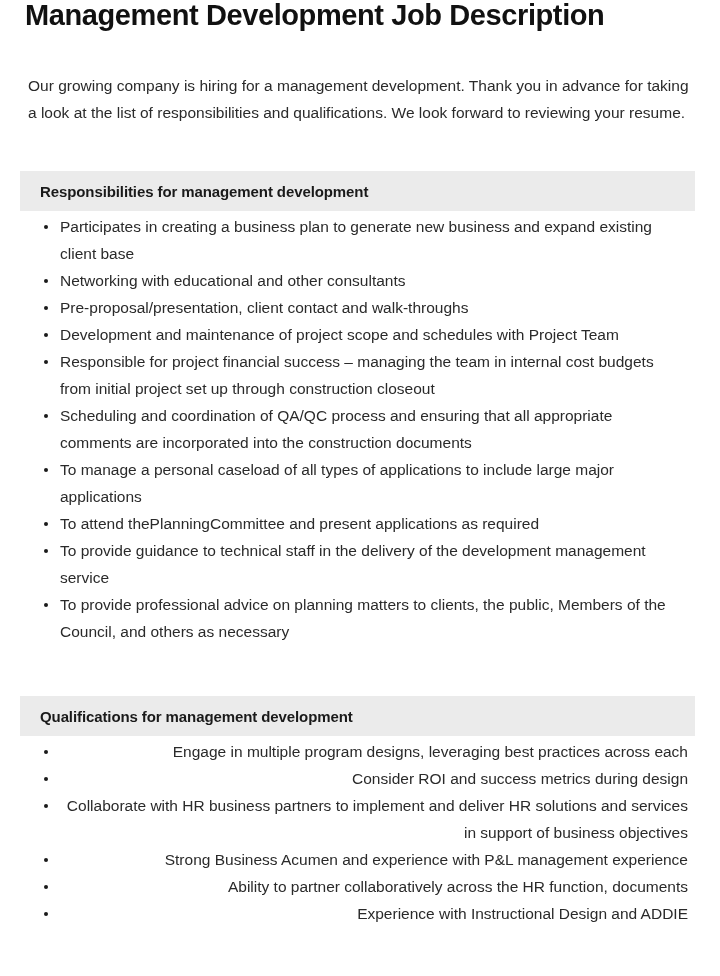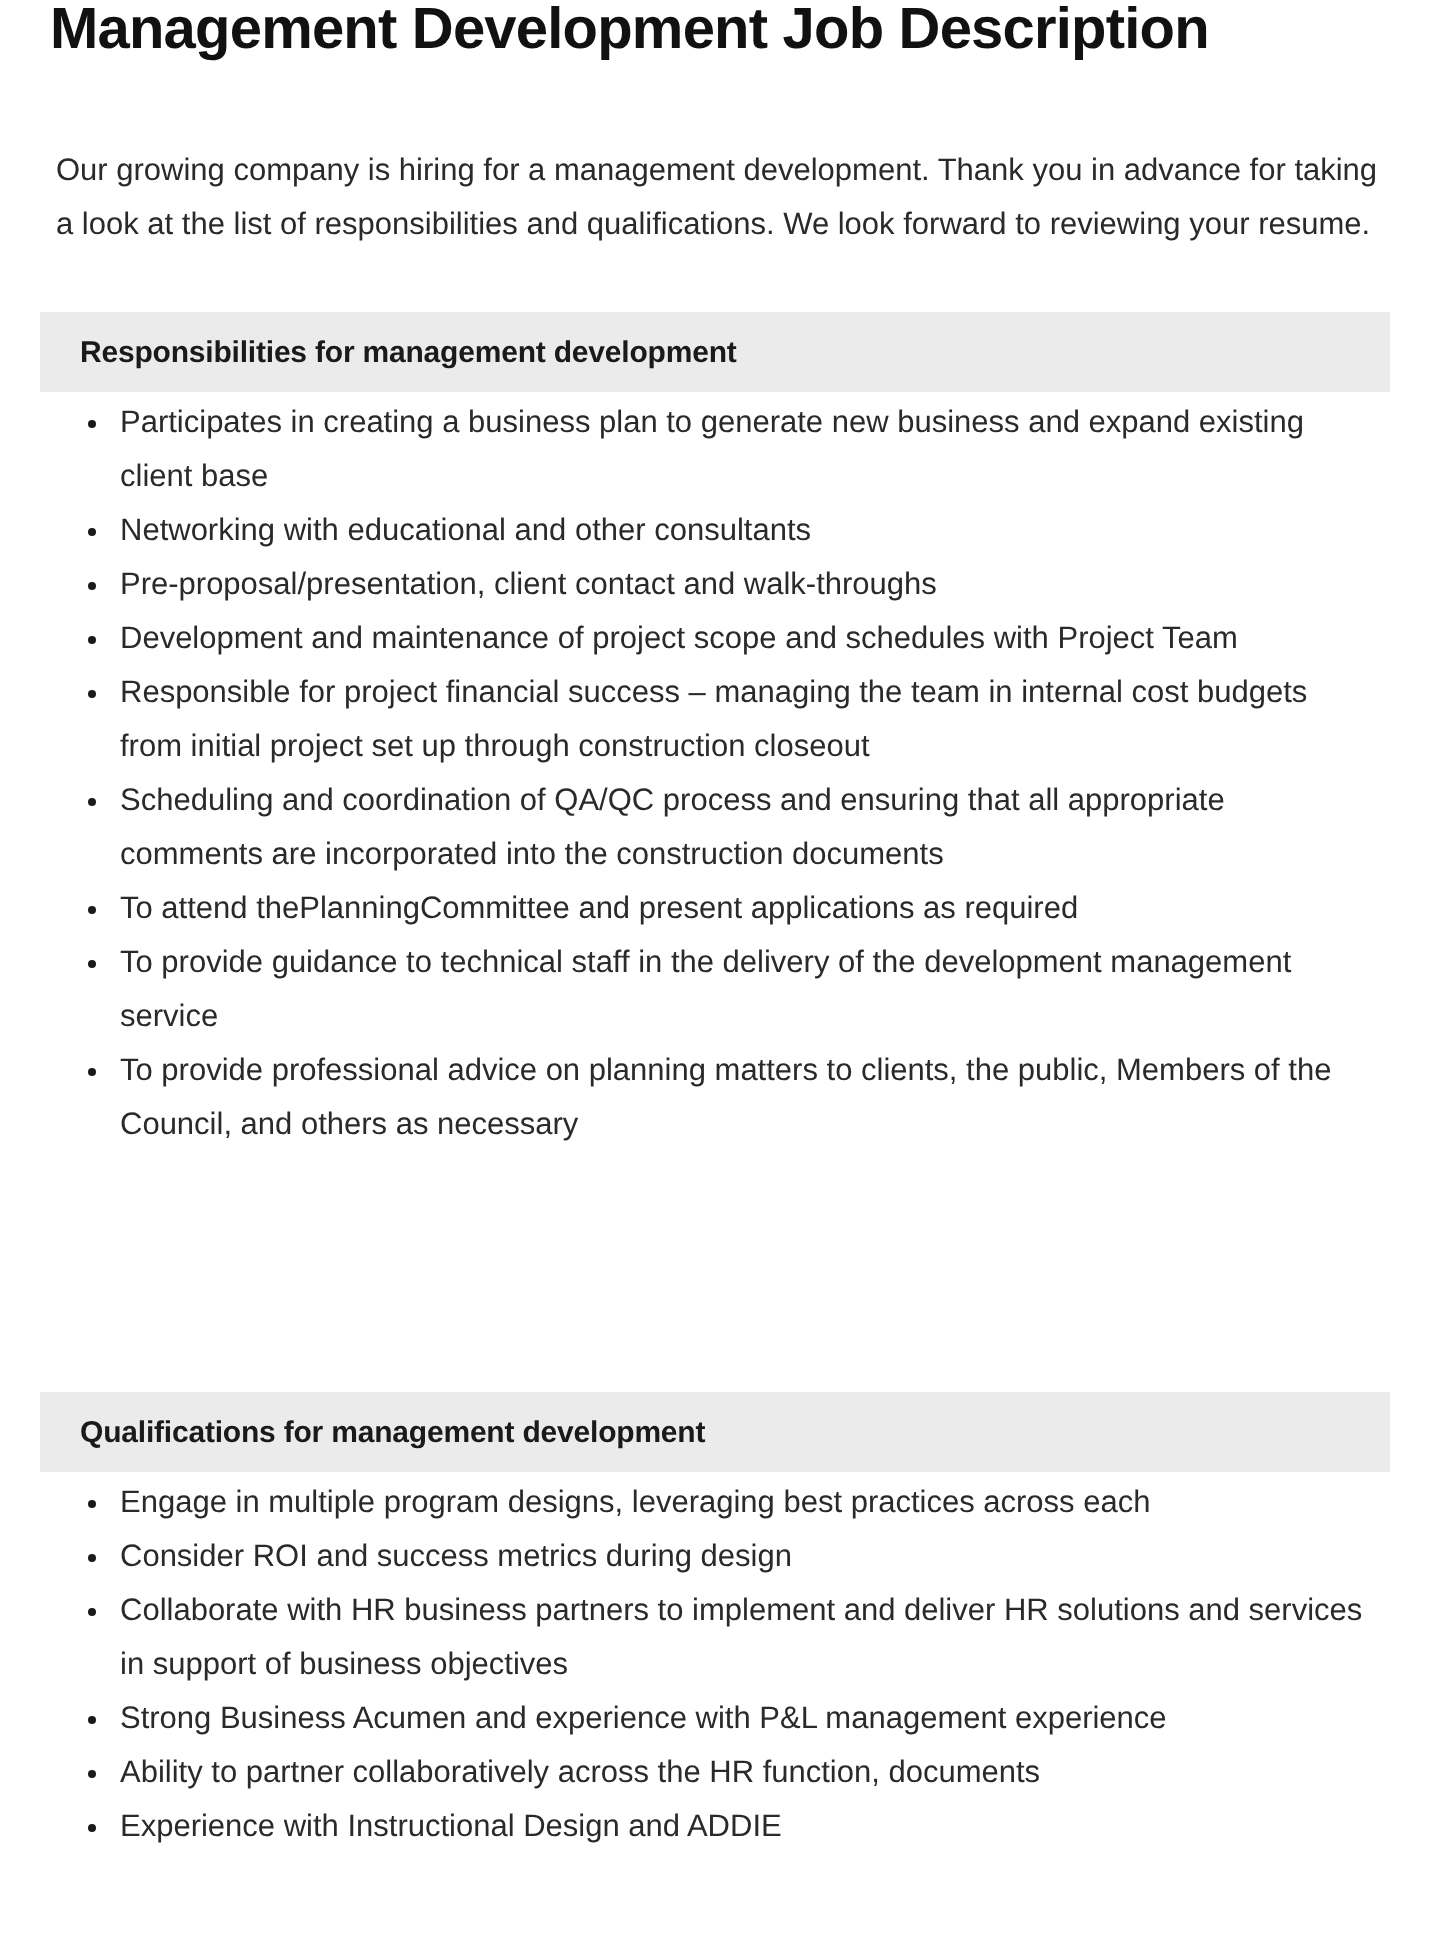--- a/index.html
+++ b/index.html
@@ -44,22 +44,22 @@
     font-size: 15.5px;
     line-height: 27px;
     color: #2a2a2a;
   }
 
   .section {
     position: absolute;
     left: 0;
     width: 720px;
   }
-  .section-responsibilities { top: 156px; }
-  .section-qualifications  { top: 696px; }
+  .section-responsibilities { top: 171px; }
+  .section-qualifications  { top: 696px; text-align: right; }
 
   .section-header {
     margin: 0 25px 0 20px;
     background: #ebebeb;
     height: 40px;
     display: flex;
     align-items: center;
     padding-left: 20px;
     box-sizing: border-box;
   }
@@ -112,20 +112,21 @@
     <div class="section-header">
       <span class="section-header-text">Responsibilities for management development</span>
     </div>
     <ul class="bullets bullets-responsibilities">
       <li>Participates in creating a business plan to generate new business and expand existing client base</li>
       <li>Networking with educational and other consultants</li>
       <li>Pre-proposal/presentation, client contact and walk-throughs</li>
       <li>Development and maintenance of project scope and schedules with Project Team</li>
       <li>Responsible for project financial success – managing the team in internal cost budgets from initial project set up through construction closeout</li>
       <li>Scheduling and coordination of QA/QC process and ensuring that all appropriate comments are incorporated into the construction documents</li>
+      <li>To manage a personal caseload of all types of applications to include large major applications</li>
       <li>To attend thePlanningCommittee and present applications as required</li>
       <li>To provide guidance to technical staff in the delivery of the development management service</li>
       <li>To provide professional advice on planning matters to clients, the public, Members of the Council, and others as necessary</li>
     </ul>
   </section>
 
   <section class="section section-qualifications">
     <div class="section-header">
       <span class="section-header-text">Qualifications for management development</span>
     </div>

